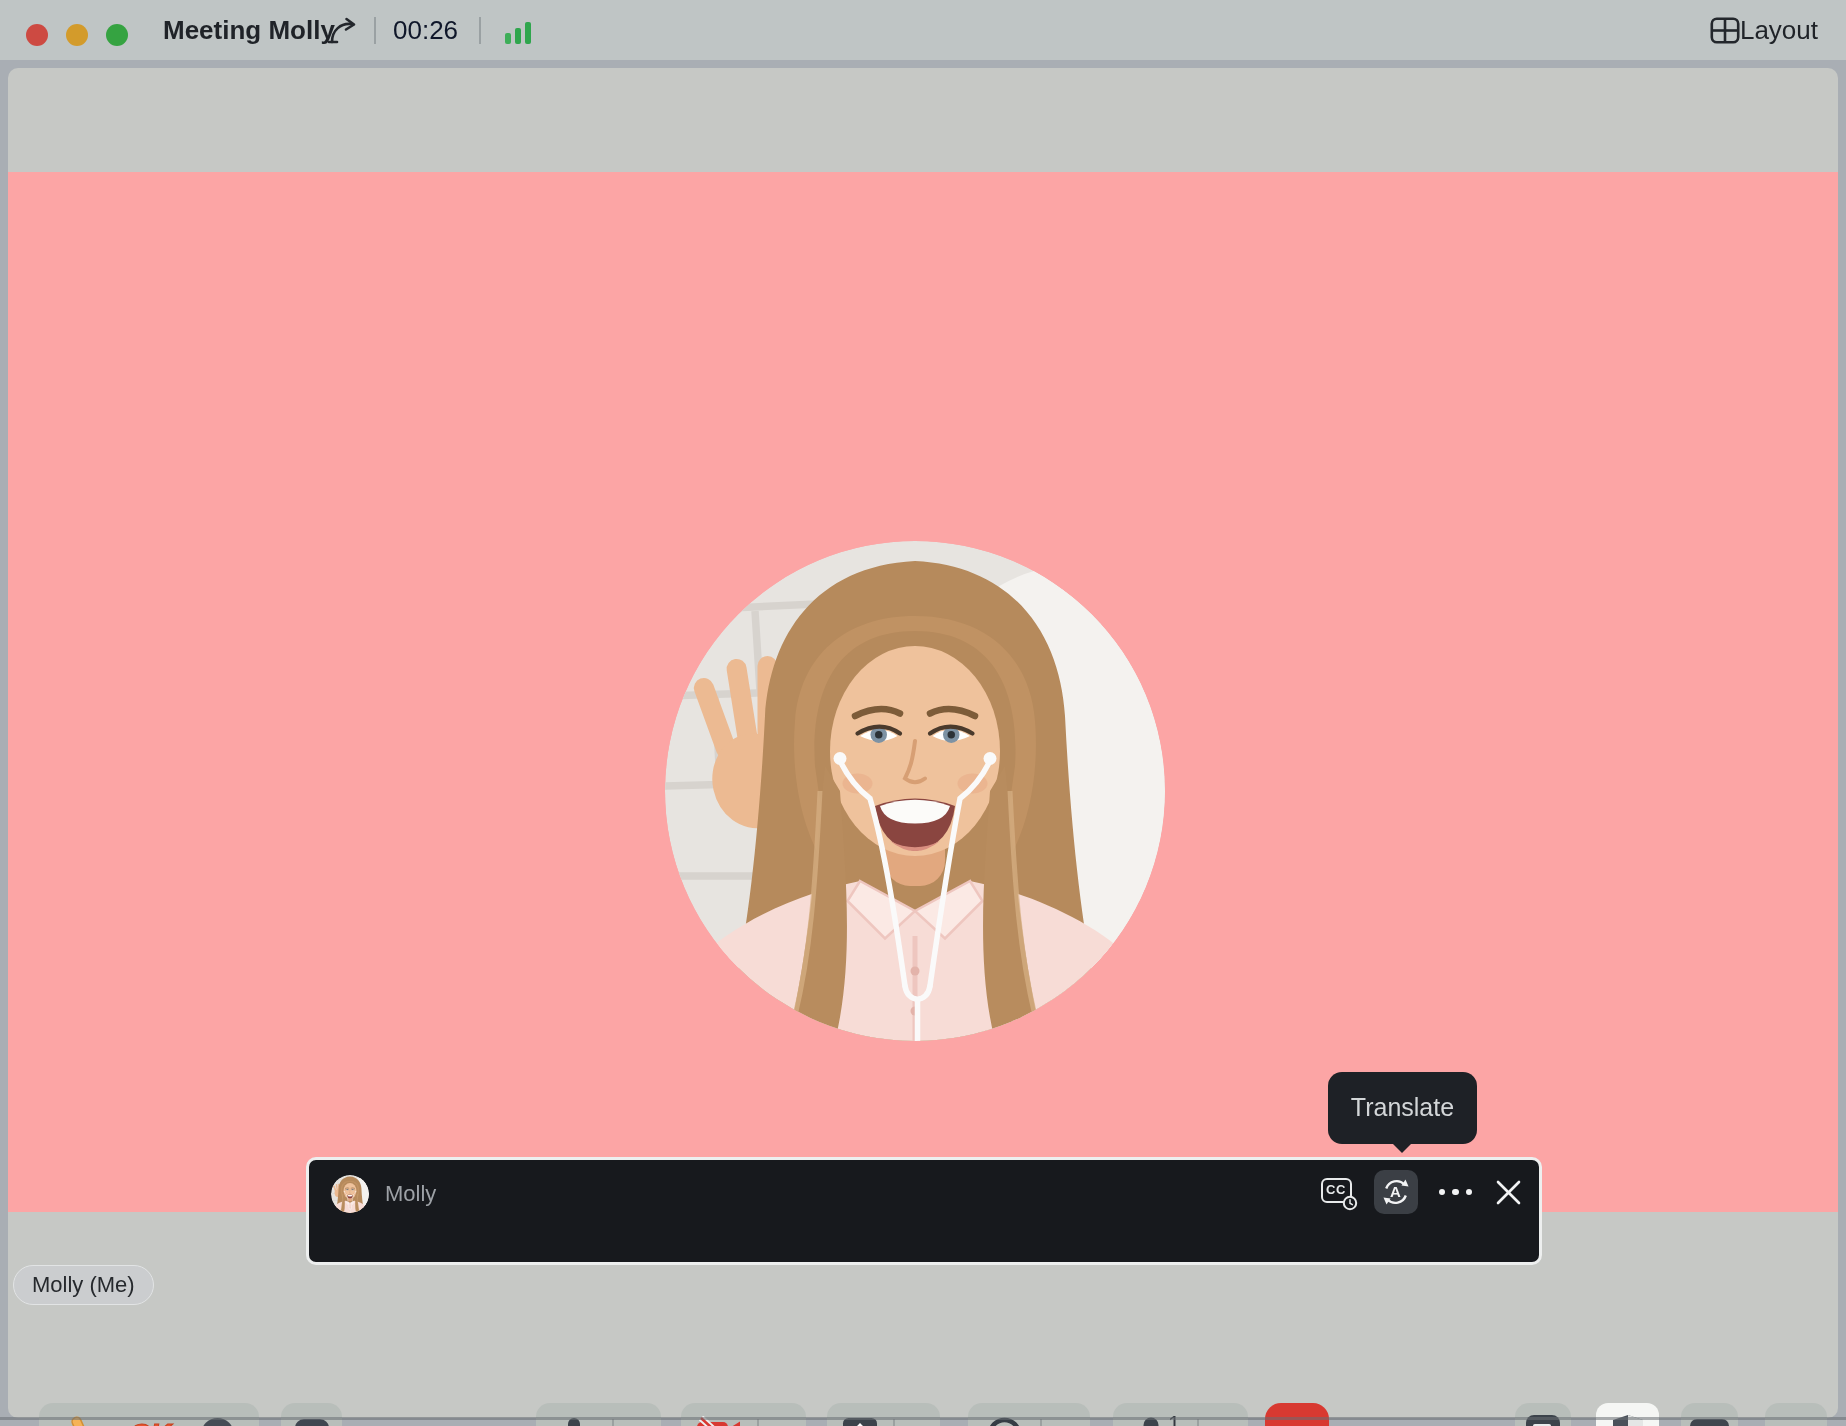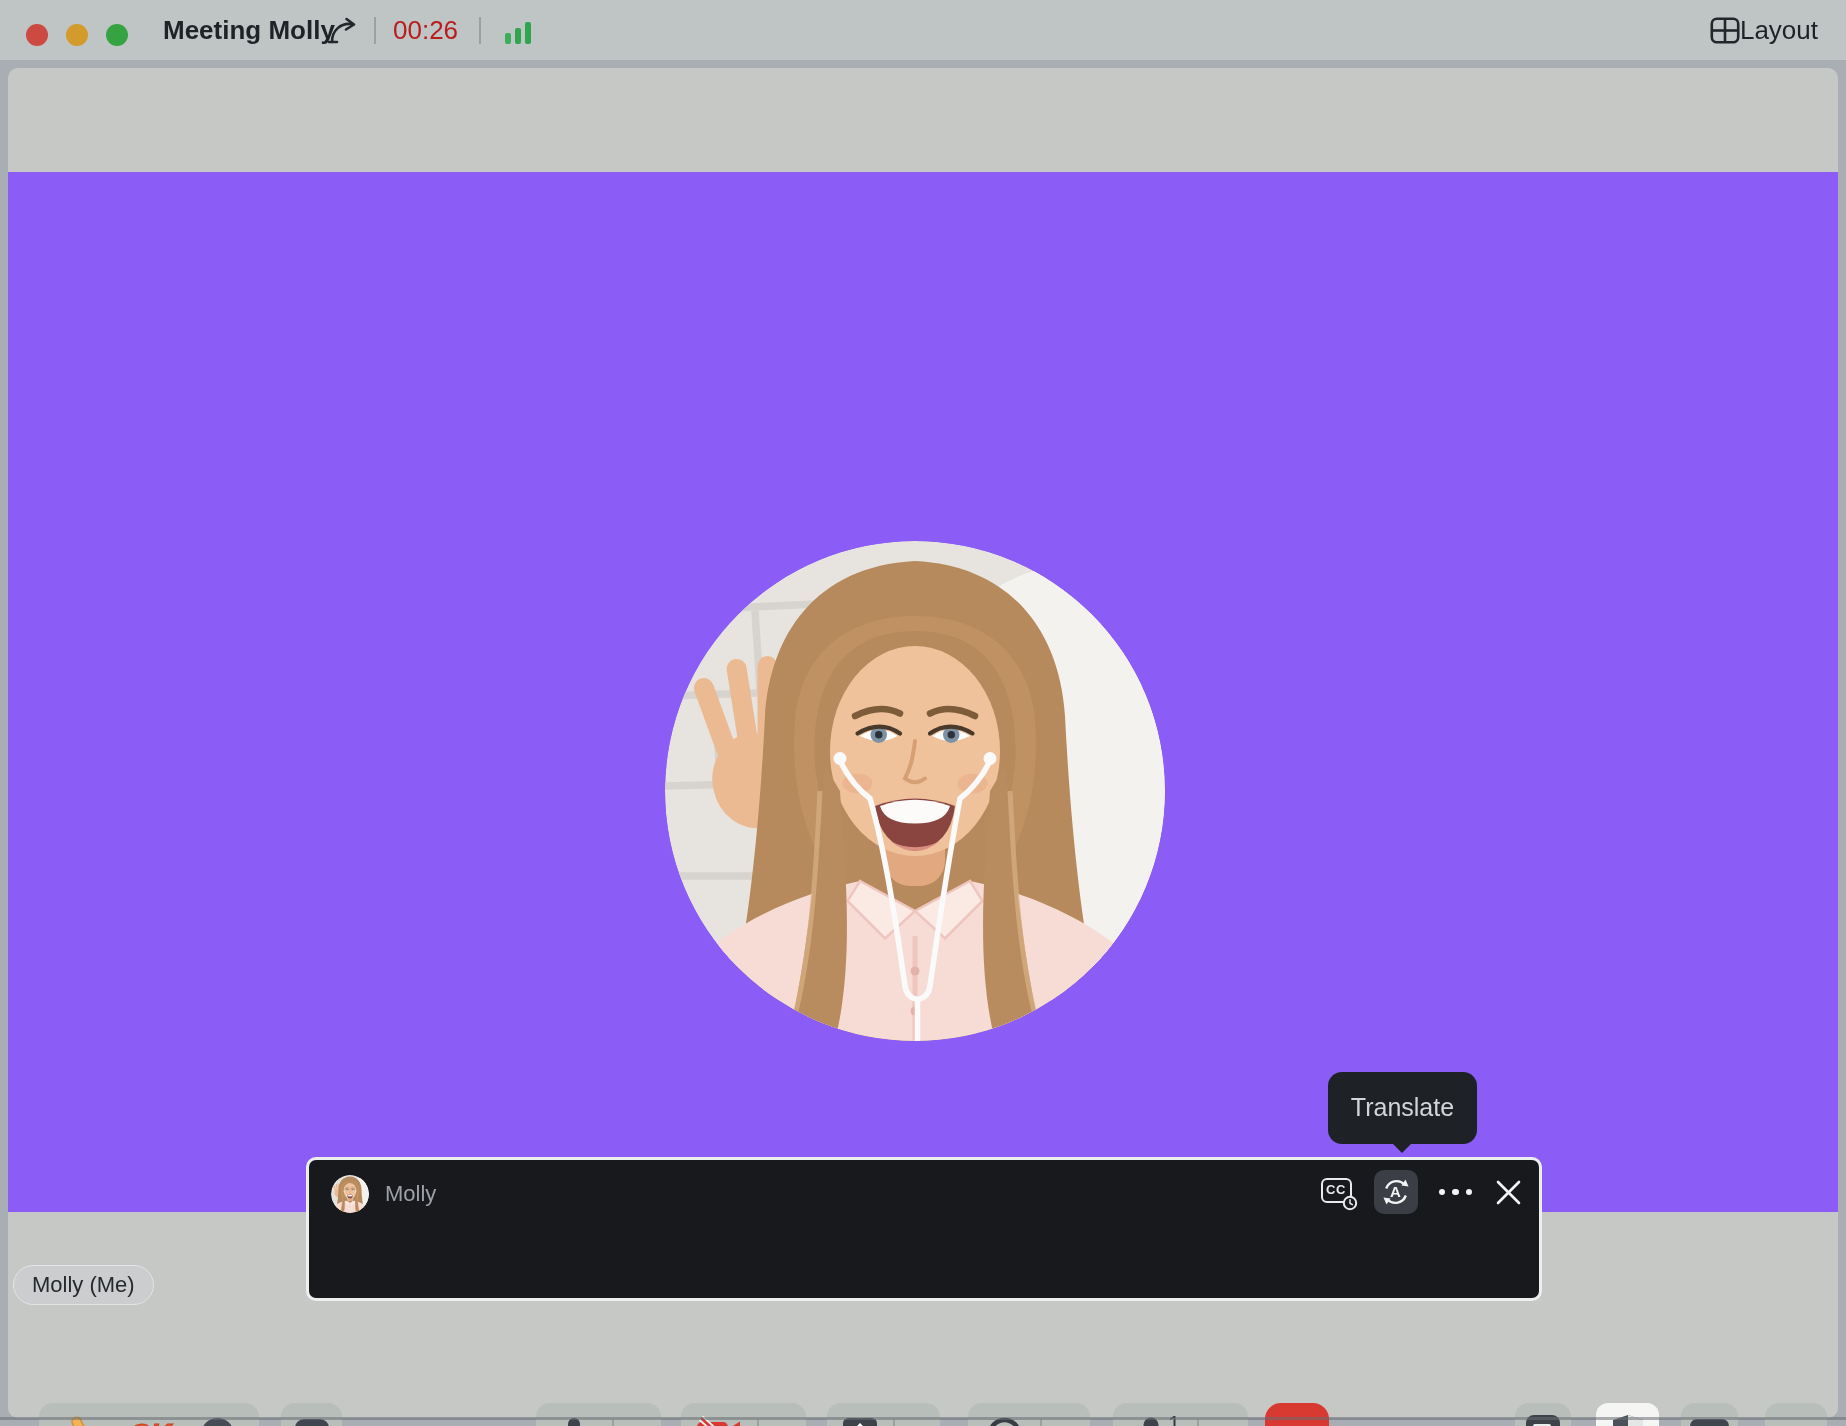--- a/index.html
+++ b/index.html
@@ -12,38 +12,38 @@
 
   
   .titlebar { position:absolute; left:0; top:0; width:1846px; height:60px; background:#bfc5c5; }
   .tl { position:absolute; top:24px; width:22px; height:22px; border-radius:50%; }
   .tl.red { left:26px; background:#cd4a42; }
   .tl.yellow { left:66px; background:#d39b2b; }
   .tl.green { left:106px; background:#35a341; }
   .tb-title { position:absolute; left:163px; top:0; line-height:60px; font-size:26px; font-weight:600; color:#1f2328; }
   .tb-share { position:absolute; left:324px; top:15px; width:38px; height:32px; cursor:default; }
   .tb-div { position:absolute; top:17px; width:2px; height:27px; background:#9aa1a3; }
-  .tb-timer { position:absolute; left:393px; top:0; line-height:60px; font-size:26px; color:#b91c1c; }
+  .tb-timer { position:absolute; left:393px; top:0; line-height:60px; font-size:26px; color:#0f172a; }
   .tb-signal { position:absolute; left:503px; top:15px; width:34px; height:32px; }
   .tb-signal i { position:absolute; bottom:3px; width:6px; border-radius:2px; background:#2fa64d; }
   .tb-signal i.b1 { left:2px;  height:11px; background:#3dae58; }
   .tb-signal i.b2 { left:12px; height:16px; }
   .tb-signal i.b3 { left:22px; height:22px; }
   .tb-layout { position:absolute; right:28px; top:0; height:60px; display:flex; align-items:center; }
   .tb-layout span { font-size:26px; color:#1f2328; }
 
   
   .stage { position:absolute; left:8px; top:68px; width:1830px; height:1350px; background:#c6c8c5; border-radius:10px; }
-  .tile { position:absolute; left:0; top:104px; width:1830px; height:1040px; background:#8b5cf6; }
+  .tile { position:absolute; left:0; top:104px; width:1830px; height:1040px; background:#fca5a5; }
   .big-avatar { position:absolute; left:657px; top:369px; width:500px; height:500px; border-radius:50%; overflow:hidden; }
   .name-pill { position:absolute; left:5px; top:1093px; height:40px; line-height:38px; padding:0 18px;
     background:#cbcdcf; border:1px solid #e2e4e5; border-radius:20px; font-size:22px; color:#26292d; }
 
   
-  .subbar { position:absolute; left:306px; top:1157px; width:1236px; height:144px; background:#17191d;
+  .subbar { position:absolute; left:306px; top:1157px; width:1236px; height:108px; background:#17191d;
     border:3px solid #edefef; border-radius:10px; }
   .sub-avatar { position:absolute; left:22px; top:15px; width:38px; height:38px; border-radius:50%; overflow:hidden; }
   .sub-name { position:absolute; left:76px; top:21px; font-size:22px; color:#9da1a6; }
   .sub-text { position:absolute; left:76px; top:53px; font-size:26px; color:#f1f2f3; }
   .sub-icons { position:absolute; right:16px; top:8px; height:48px; display:flex; align-items:center; gap:19px; }
   .cc-hist { position:relative; width:34px; height:30px; }
   .cc-box { position:absolute; left:0; top:1px; width:31px; height:25px; border:2.5px solid #e8eaeb; border-radius:6px;
     font-size:13px; font-weight:700; color:#e8eaeb; text-align:center; line-height:20px; letter-spacing:.5px; }
   .cc-clock { position:absolute; right:-3px; bottom:-4px; }
   .trans-btn { width:44px; height:44px; background:#3b3f45; border-radius:10px; position:relative; }

